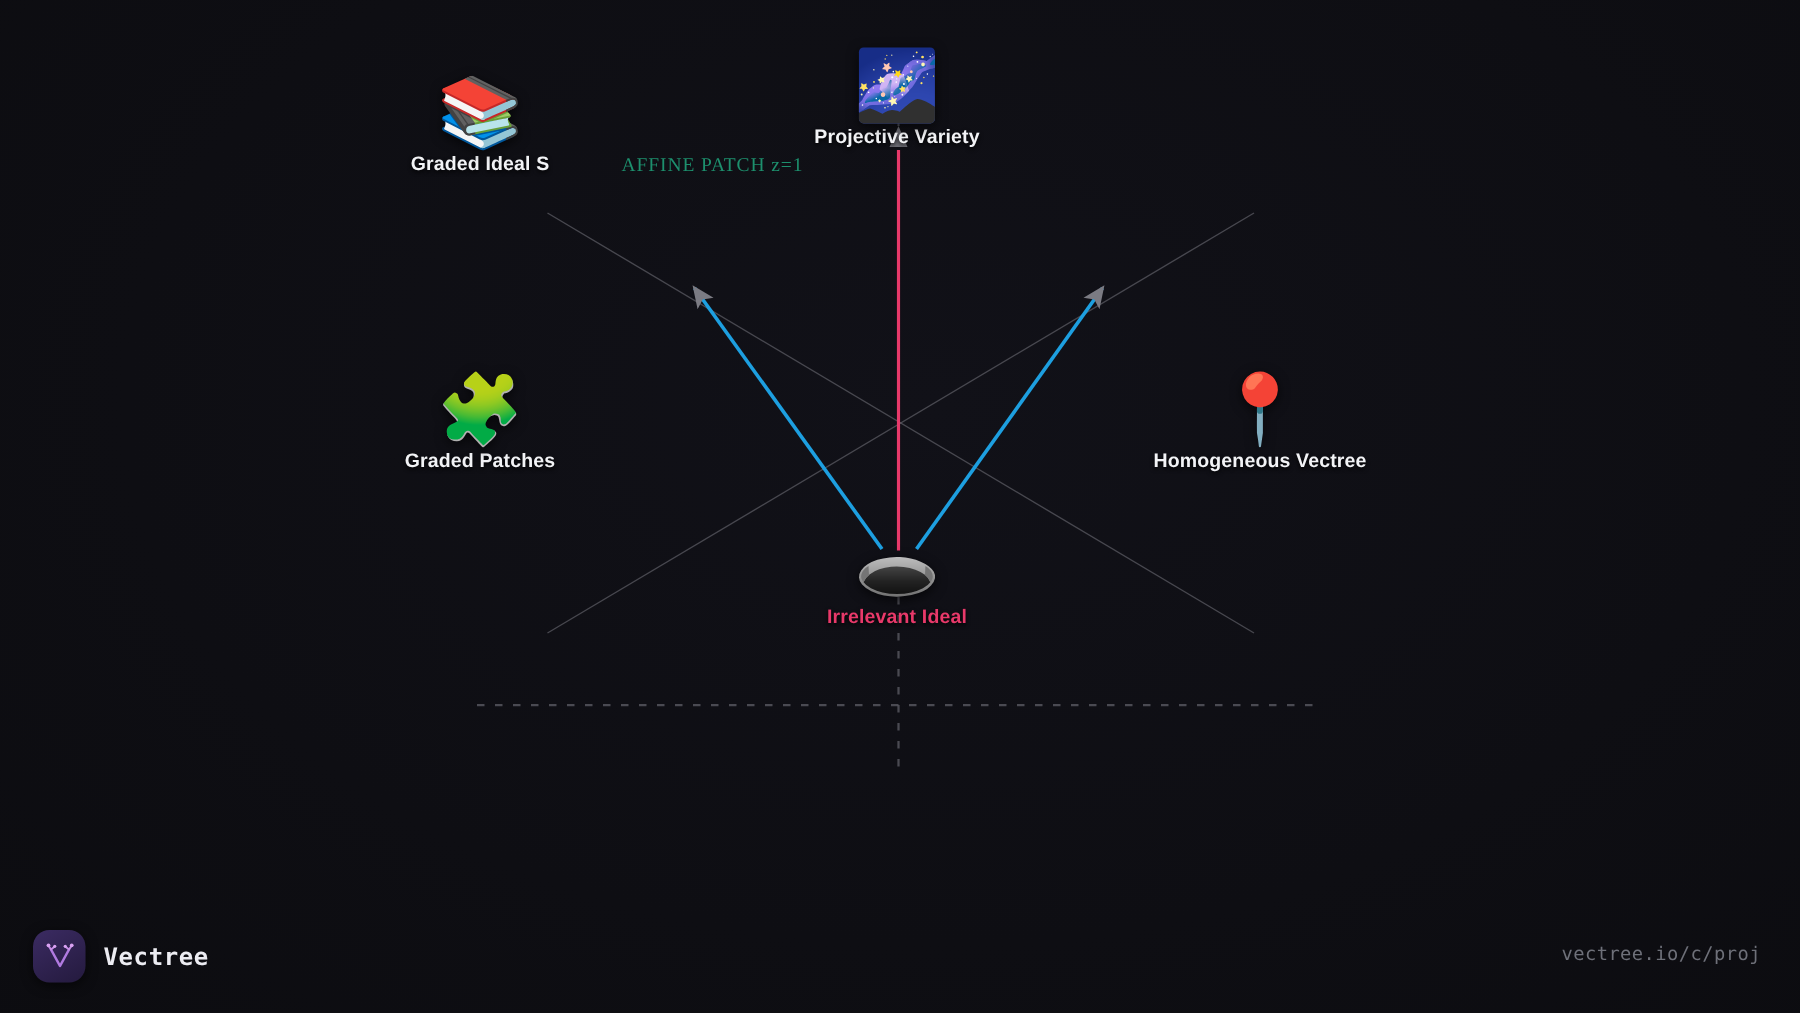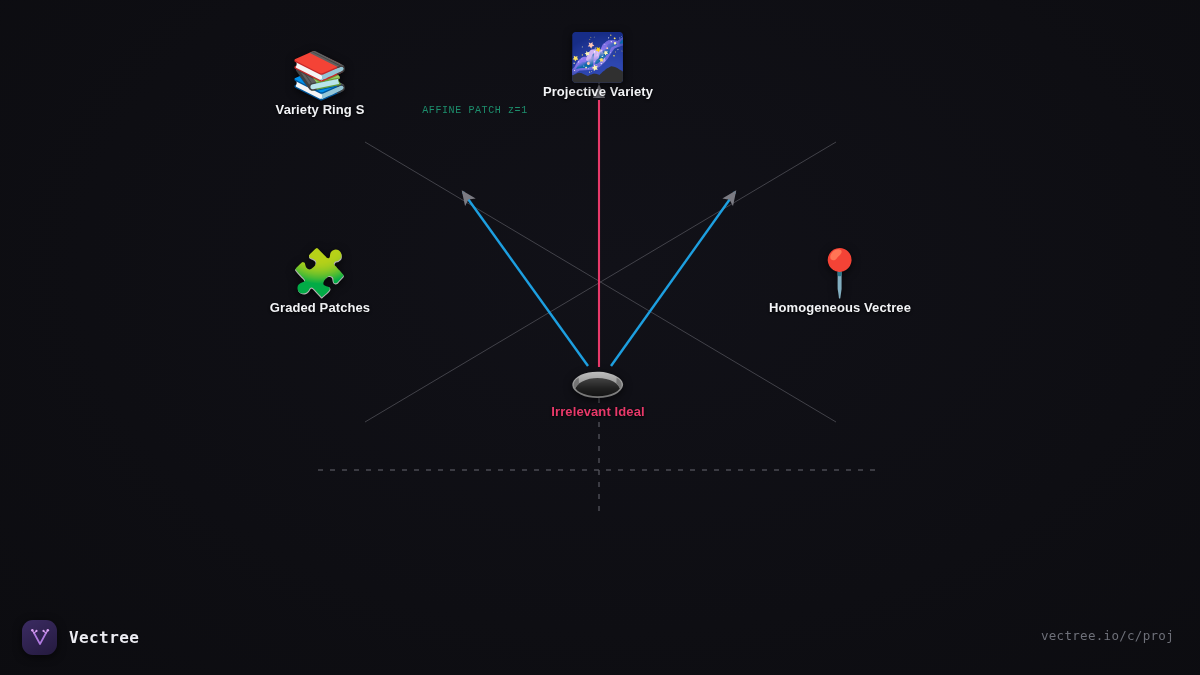--- a/index.html
+++ b/index.html
@@ -39,22 +39,22 @@
     letter-spacing:.1px;
     white-space:nowrap;
     text-shadow:0 1px 3px rgba(0,0,0,.9);
   }
   .node.accent .nlabel { color:#e8396a; }
 
   
   .edge-label {
     position:absolute;
     transform:translate(-50%,-50%);
-    font-family:Liberation Mono, monospace;
-    font-size:10px;
+    font-family:Liberation Serif, serif;
+    font-size:13px;
     letter-spacing:.6px;
     color:#1d8f6d;
     white-space:nowrap;
   }
 
   
   #brand {
     position:absolute; left:22px; bottom:20px;
     display:flex; flex-direction:column; gap:7px;text-align:right;
   }
@@ -104,21 +104,21 @@
     <line x1="611" y1="366" x2="735" y2="192" stroke="#1d9fe0" stroke-width="2.4" marker-end="url(#arrowGray)"></line>
 
     <line x1="599" y1="398" x2="599" y2="517" stroke="#55555d" stroke-width="1.5" stroke-dasharray="5 7" opacity="0.85"></line>
     <line x1="318" y1="470" x2="878" y2="470" stroke="#55555d" stroke-width="1.5" stroke-dasharray="5 7" opacity="0.85"></line>
   </svg>
 
   <div class="edge-label" style="left:475px; top:110px;">AFFINE PATCH z=1</div>
 
   <div class="node" style="left:320px; top:82px;">
     <div class="glyph">📚</div>
-    <div class="nlabel">Variety Ring S</div>
+    <div class="nlabel">Graded Ideal S</div>
   </div>
 
   <div class="node" style="left:598px; top:64px;">
     <div class="glyph">🌌</div>
     <div class="nlabel">Projective Variety</div>
   </div>
 
   <div class="node" style="left:320px; top:280px;">
     <div class="glyph">🧩</div>
     <div class="nlabel">Graded Patches</div>

